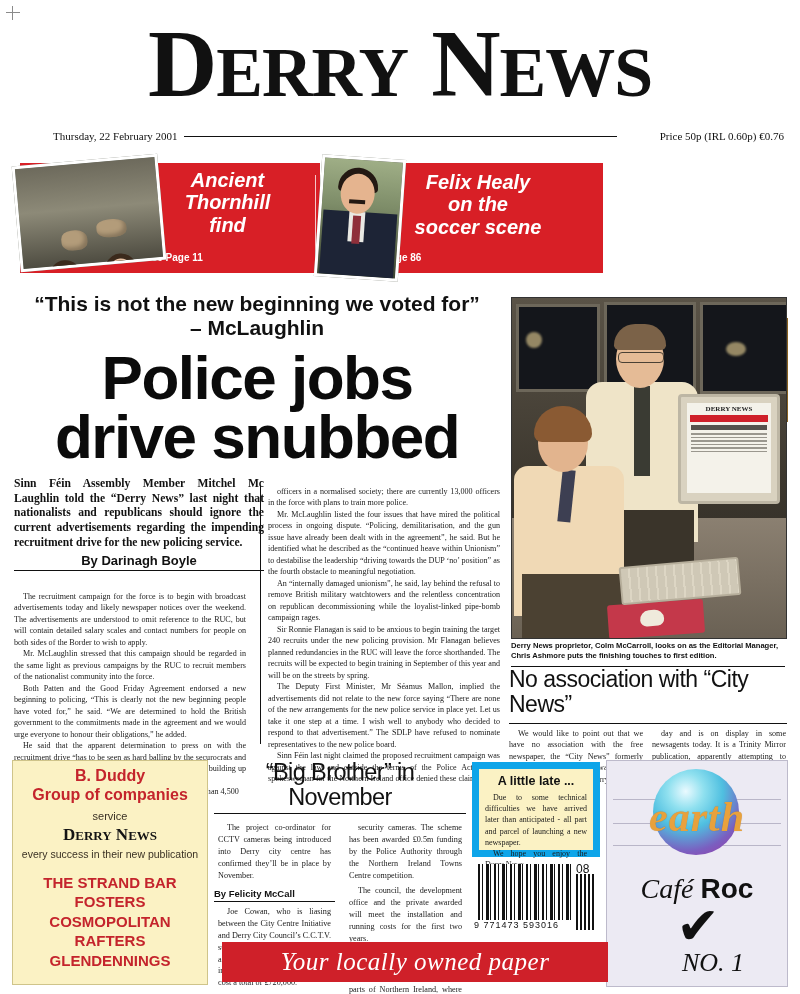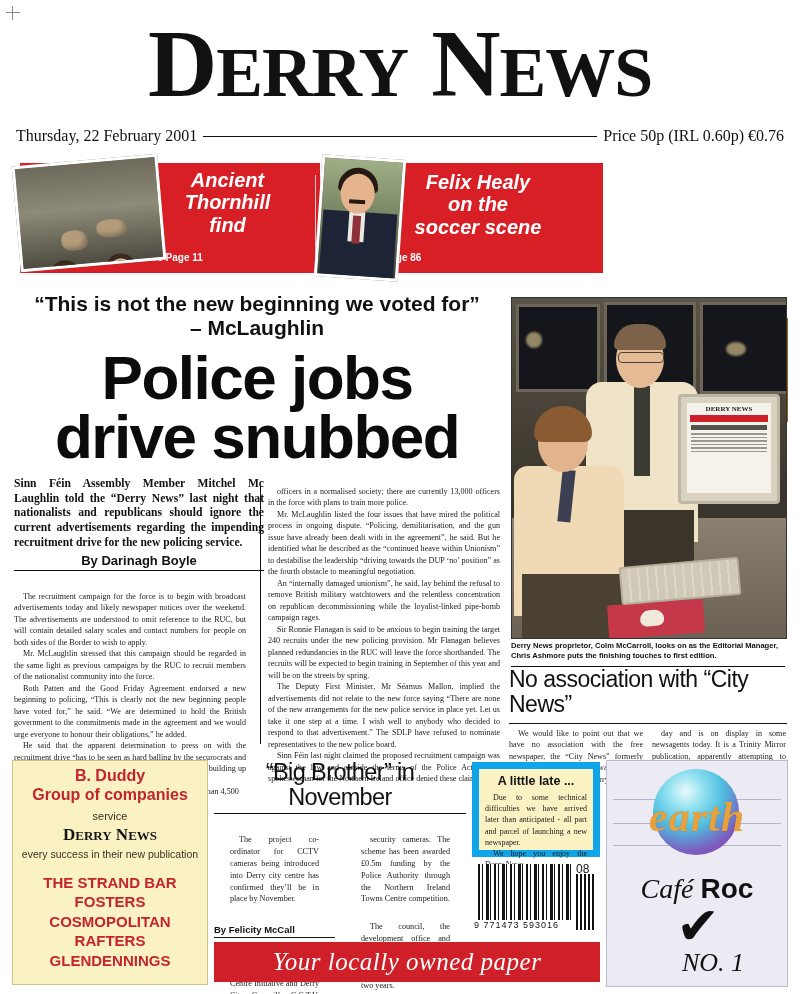--- a/index.html
+++ b/index.html
@@ -40,21 +40,21 @@
   .masthead .title .cap { font-size: 96px; }
   .masthead .title .sm { font-size: 70px; }
 
   .datebar {
     position: absolute; left: 16px; top: 128px; width: 768px;
     height: 16px;
     display: flex; align-items: center; gap: 6px;
   }
   .datebar .dtext {
     font-family: "Liberation Serif", serif;
-    font-size: 16px; white-space: nowrap; color: #111;
+    font-size: 11px; white-space: nowrap; color: #111; margin-left: 37px;
   }
   .datebar .rule { flex: 1 1 auto; height: 1px; background: #111; }
 
   
   .promo-strip { position: absolute; left: 0; top: 155px; width: 800px; height: 125px; }
 
   .promo {
     position: absolute; background: #d81f26; overflow: hidden;
   }
   .promo.left { left: 20px; top: 8px; width: 300px; height: 110px; }
@@ -284,21 +284,21 @@
 
   .bigbro { position: absolute; left: 214px; top: 760px; width: 252px; }
   .bigbro h2 {
     margin: 0; font-family: "Liberation Sans", sans-serif; font-weight: normal;
     font-size: 23.5px; line-height: 1.05; color: #111; letter-spacing: -.6px;
     text-align: center;
   }
   .bigbro .bb-rule { height: 1px; background: #111; margin: 4px 0 4px; }
   .bb-cols { display: flex; gap: 10px; }
   .bb-col { width: 121px; }
-  .bb-col p { margin: 16px; text-indent: 9px;
+  .bb-col p { margin: 4px; text-indent: 9px;
     font-family: "Liberation Serif", serif; font-size: 8.2px; line-height: 1.44;
     text-align: justify; color: #1a1a1a; }
   .bb-byline {
     font-family: "Liberation Sans", sans-serif; font-weight: bold; font-size: 9.5px;
     color: #111; padding: 3px 0 2px; border-bottom: 1px solid #111; margin: 3px 0 3px;
   }
 
   .latebox {
     position: absolute; left: 472px; top: 762px; width: 128px; height: 95px;
     background: #fbf2c4; border: 7px solid #0ea5e9; box-sizing: border-box; padding: 5px 6px;
@@ -357,21 +357,21 @@
     color: #111; font-size: 52px; line-height: 54px; text-align: center;
     font-family: "DejaVu Sans", sans-serif;
   }
   .earth-ad .no1 {
     position: absolute; left: 0; bottom: 8px; width: 180px; text-align: center;
     font-family: "Liberation Serif", serif; font-style: italic;
     font-size: 26px; color: #111; margin-left: 16px;
   }
 
   .locally {
-    position: absolute; left: 214px; top: 942px; width: 386px; height: 40px;
+    position: absolute; left: 222px; top: 942px; width: 386px; height: 40px;
     background: #cf2029; display: flex; align-items: center; justify-content: center;
   }
   .locally span {
     font-family: "Liberation Serif", serif; font-style: italic;
     font-size: 25px; color: #fff; letter-spacing: .5px;
   }
 </style>
 </head>
 <body>
 

